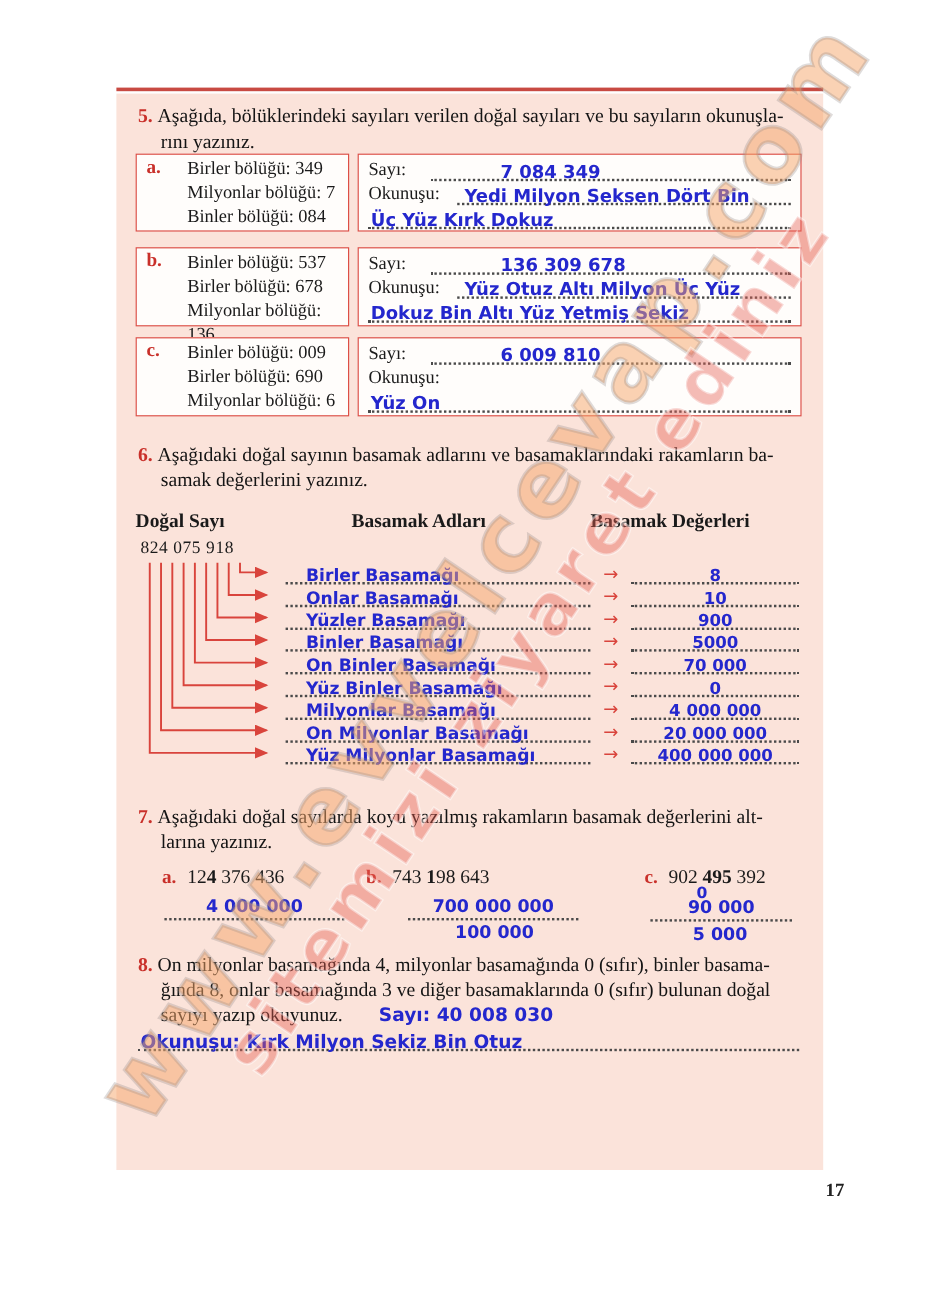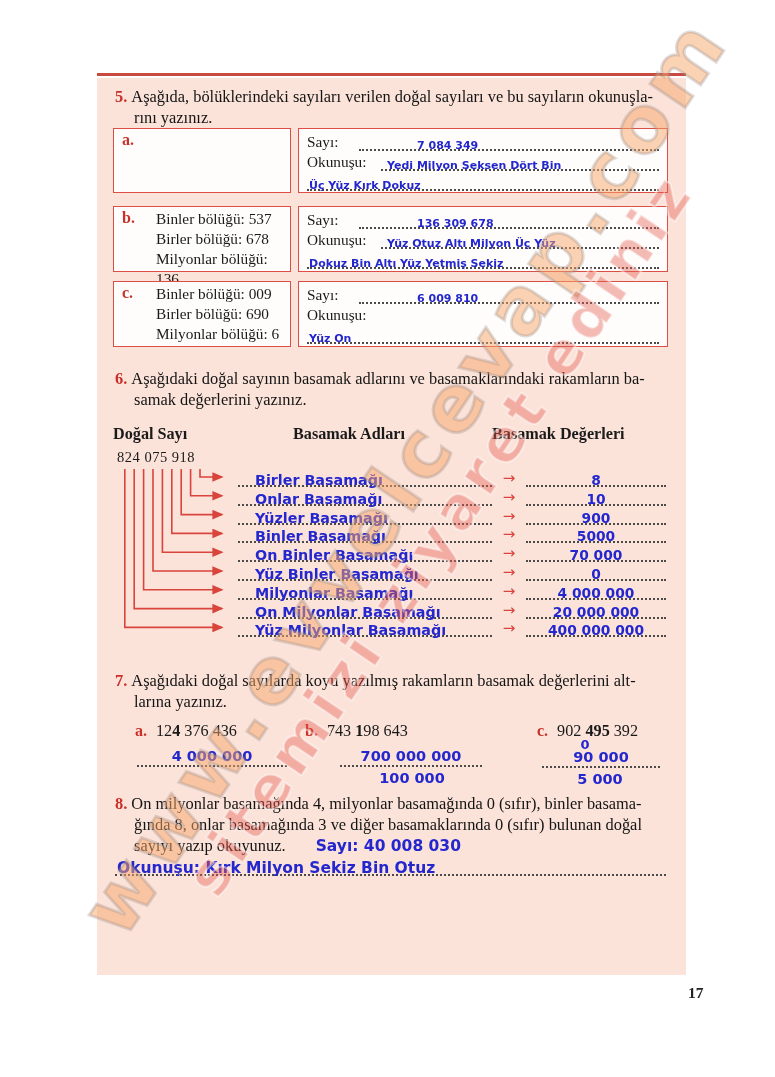--- a/index.html
+++ b/index.html
@@ -10,21 +10,21 @@
   .para{position:absolute;font-size:16.4px;line-height:21px;color:#141414;}
   .qnum{color:#c9302a;font-weight:bold;margin-right:4px;}
   .indent{padding-left:19px;}
   .whitebox{position:absolute;background:#fffdfb;border:1.4px solid #dd4f46;box-sizing:border-box;}
   .itemlabel{color:#c9302a;font-weight:bold;font-size:16px;}
   .boxlines{position:absolute;left:42px;top:2px;font-size:15.3px;line-height:20px;}
   .ansrow{display:flex;align-items:flex-end;height:20px;font-size:15.3px;}
   .anslabel{flex:0 0 auto;}
   .dotfill{flex:1 1 auto;border-bottom:2px dotted #4a4a4a;position:relative;height:100%;}
   .hand{font-family:"DejaVu Sans",sans-serif;font-weight:700;color:#2427cd;}
-  .hand-onfill{position:absolute;bottom:-3px;left:0;white-space:nowrap;font-size:11px;}
+  .hand-onfill{position:absolute;bottom:-3px;left:0;white-space:nowrap;font-size:15px;}
   .colhead{position:absolute;font-weight:bold;font-size:16.2px;}
   .natnum{position:absolute;left:117px;top:449px;font-size:14.5px;letter-spacing:0.5px;}
   .q6row{position:absolute;left:238px;width:428px;height:19px;display:flex;align-items:flex-end;}
   .q6name{flex:1 1 auto;border-bottom:2px dotted #4a4a4a;position:relative;height:100%;}
   .q6name .hand{position:absolute;bottom:-3px;left:17px;font-size:14.3px;white-space:nowrap;}
   .midarrow{flex:0 0 34px;text-align:center;color:#d9443c;font-size:15px;line-height:17px;
             font-family:"DejaVu Sans",sans-serif;}
   .q6val{flex:0 0 140px;border-bottom:2px dotted #4a4a4a;position:relative;height:100%;text-align:center;}
   .q6val .hand{position:absolute;bottom:-3px;left:0;right:0;font-size:13.8px;white-space:nowrap;}
   .q7item{position:absolute;top:722px;}
@@ -48,20 +48,25 @@
   <div class="top-rule"></div>
   <div class="content-bg"></div>
 
   <div class="para" style="left:115px;top:86px;width:556px;">
     <div><span class="qnum">5.</span><span>Aşağıda, bölüklerindeki sayıları verilen doğal sayıları ve bu sayıların okunuşla-</span></div>
     <div class="indent">rını yazınız.</div>
   </div>
 
   <div class="whitebox" style="left:113px;top:128px;width:178px;height:65px;">
     <span class="itemlabel" style="position:absolute;left:8px;top:2px;">a.</span>
+    <div class="boxlines">
+      <div>Birler bölüğü: 349</div>
+      <div>Milyonlar bölüğü: 7</div>
+      <div>Binler bölüğü: 084</div>
+    </div>
   </div>
   <div class="whitebox" style="left:298px;top:128px;width:370px;height:65px;padding:2px 8px;">
     <div class="ansrow">
       <span class="anslabel" style="width:52px;">Sayı:</span>
       <span class="dotfill">
           <span class="hand hand-onfill" style="left:58px;">7 084 349</span>
         </span>
     </div>
     <div class="ansrow">
       <span class="anslabel" style="width:74px;">Okunuşu:</span>

